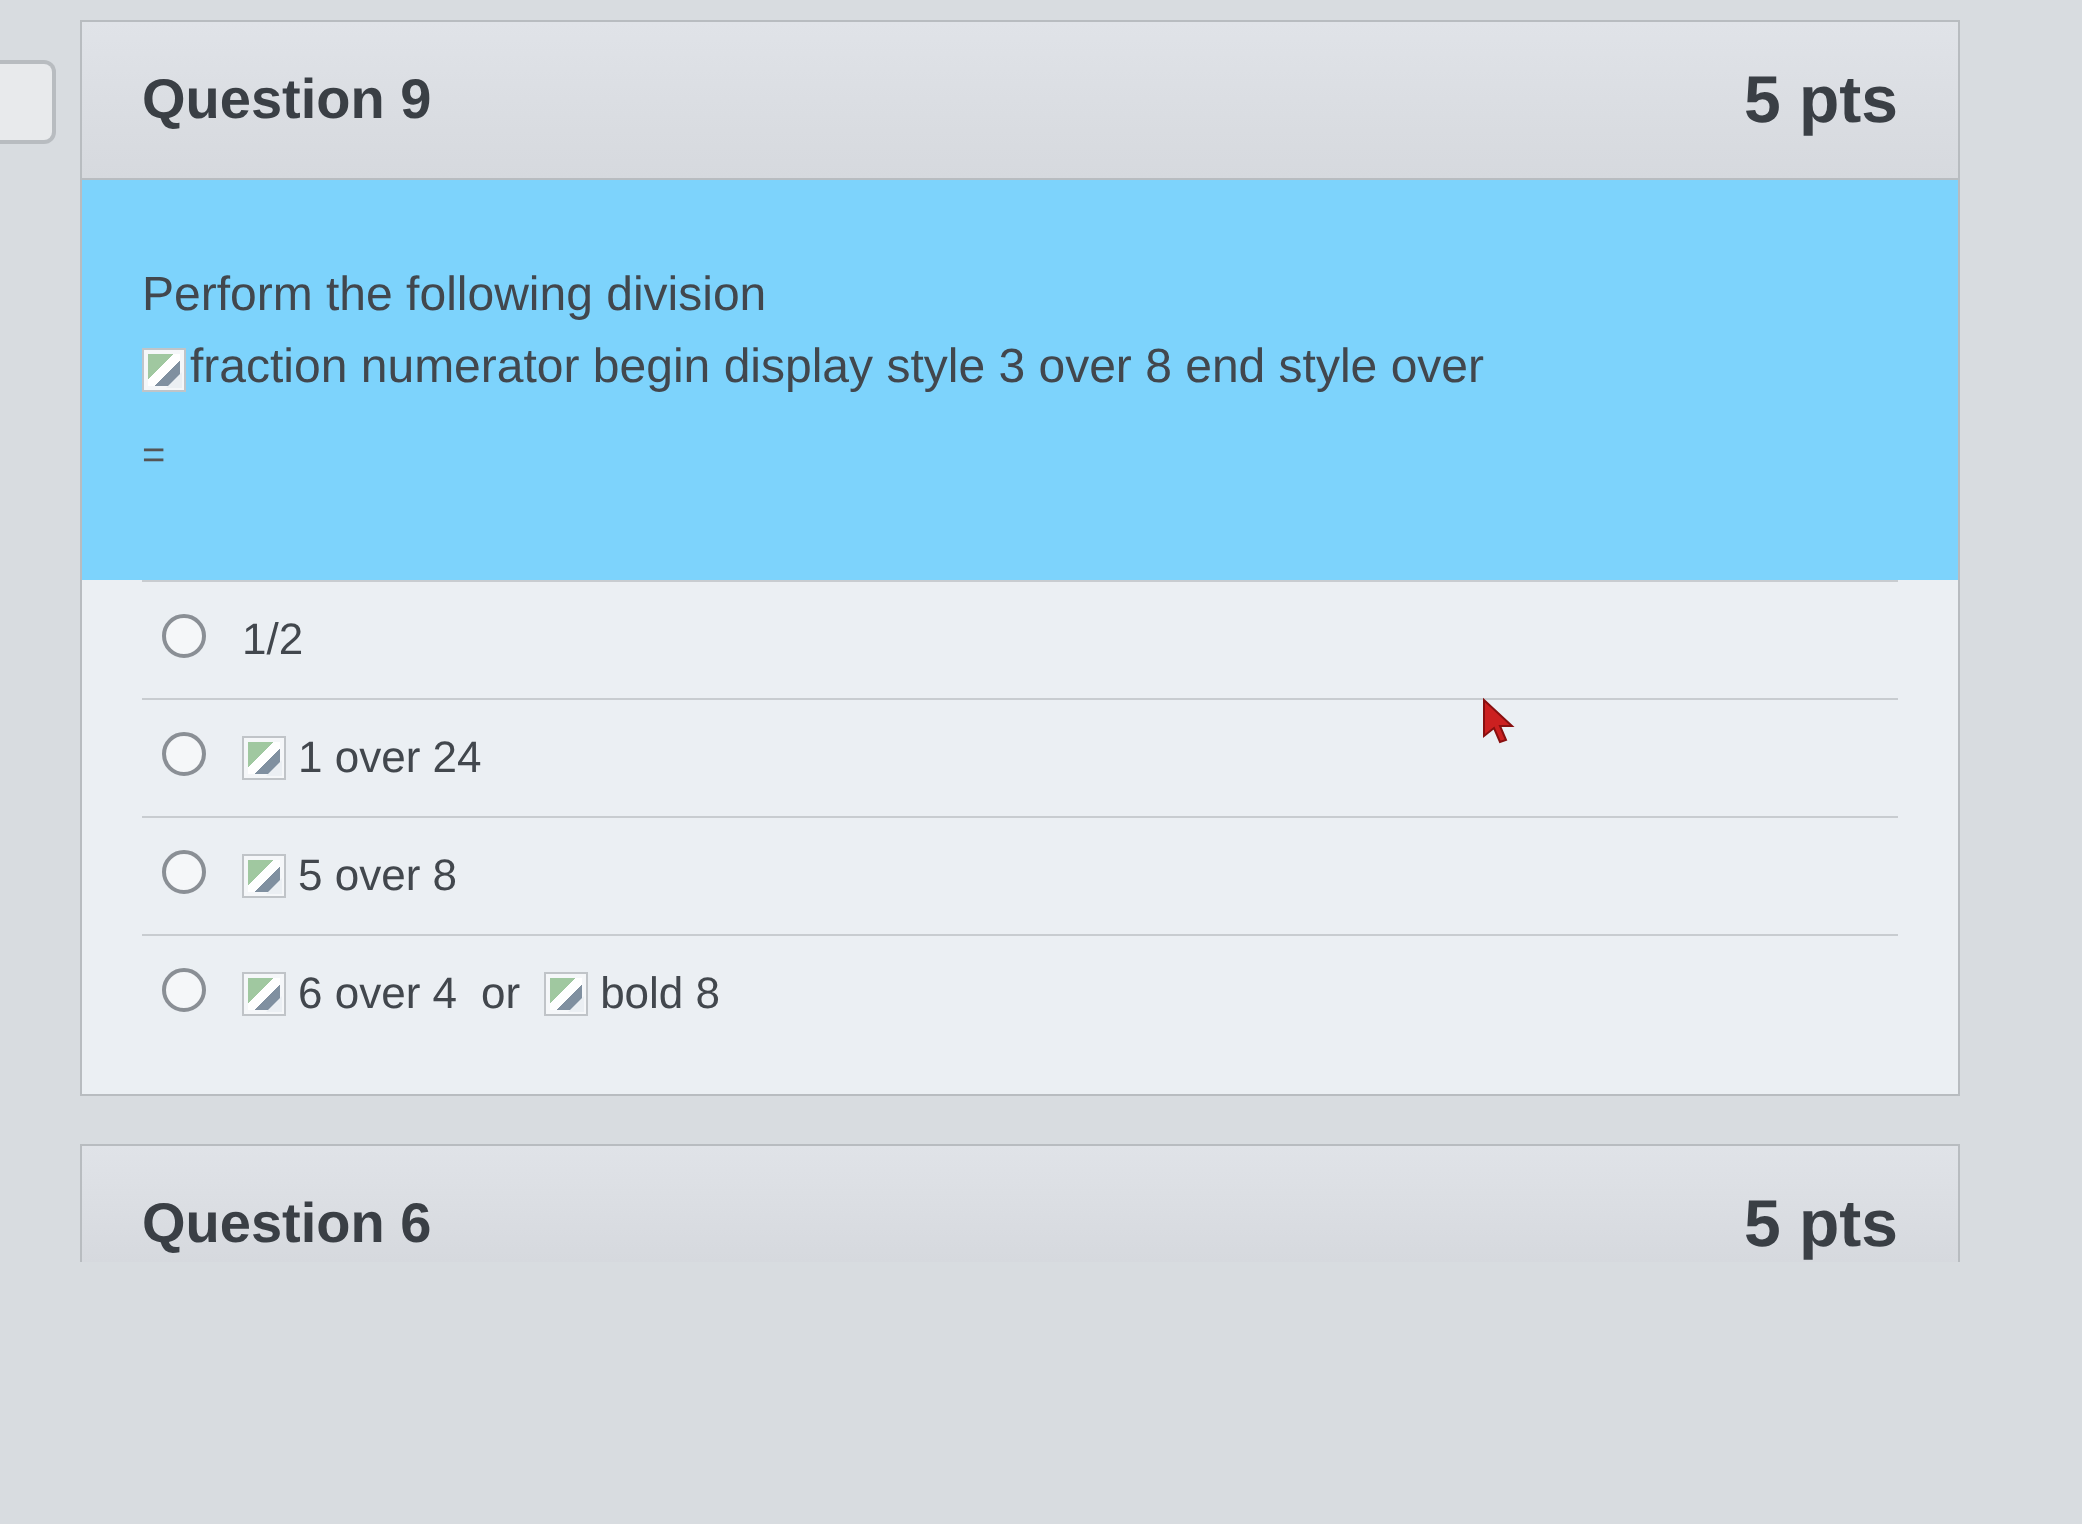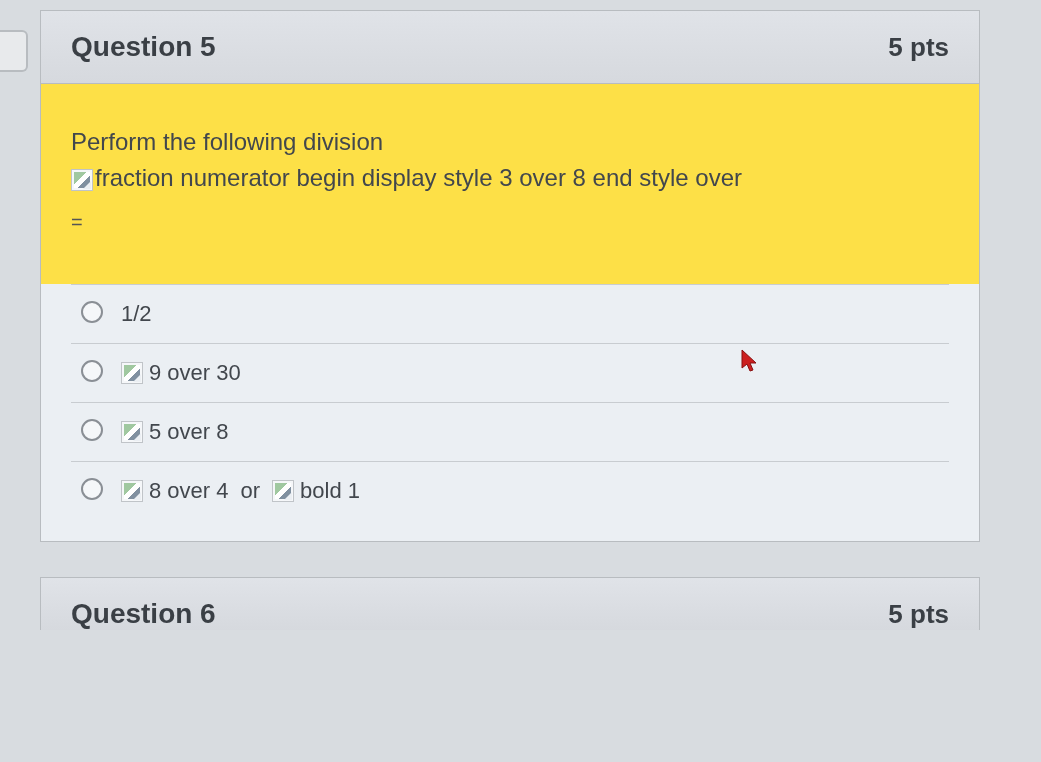--- a/index.html
+++ b/index.html
@@ -40,27 +40,27 @@
       padding: 20px 30px;
       background: linear-gradient(to bottom, #e0e3e8, #d6d9de);
       border-bottom: 1px solid #b8bcc0;
     }
     .question-title {
       font-size: 28px;
       font-weight: bold;
       color: #3a3f45;
     }
     .question-points {
-      font-size: 26px;
+      font-size: 33px;
       font-weight: bold;
       color: #3a3f45;
     }
     .question-body {
       padding: 40px 30px 20px 30px;
-      background: #fde047;
+      background: #7dd3fc;
     }
     .question-text {
       font-size: 24px;
       color: #42474d;
       line-height: 1.5;
       margin-bottom: 8px;
     }
     .question-text-line {
       display: block;
     }
@@ -123,21 +123,21 @@
     }
     .option-label {
       font-size: 22px;
       color: #42474d;
       display: flex;
       align-items: center;
       gap: 4px;
     }
     .next-question-header {
       margin-left: 40px;
-      margin-top: 35px;
+      margin-top: 24px;
       width: 940px;
       display: flex;
       justify-content: space-between;
       align-items: center;
       padding: 20px 30px 0 30px;
       border: 1px solid #b8bcc0;
       border-bottom: none;
       background: linear-gradient(to bottom, #e0e3e8, #d6d9de);
     }
     .cursor-pointer {
@@ -152,21 +152,21 @@
       margin: 0 8px;
     }
   </style>
 </head>
 <body>
 
 <div class="question-indicator"></div>
 
 <div class="question-container">
   <div class="question-header">
-    <span class="question-title">Question 5</span>
+    <span class="question-title">Question 9</span>
     <span class="question-points">5 pts</span>
   </div>
 
   <div class="question-body">
     <div class="question-text">
       <span class="question-text-line">Perform the following division</span>
       <span class="question-text-line">
         <span class="broken-img"></span><span>fraction numerator begin display style 3 over 8 end style over</span>
       </span>
     </div>
@@ -177,38 +177,38 @@
     <div class="option-row">
       <div class="radio-btn"></div>
       <div class="option-label">
         <span>1/2</span>
       </div>
     </div>
     <div class="option-row">
       <div class="radio-btn"></div>
       <div class="option-label">
         <span class="broken-img"></span>
-        <span>9 over 30</span>
+        <span>1 over 24</span>
       </div>
     </div>
     <div class="option-row">
       <div class="radio-btn"></div>
       <div class="option-label">
         <span class="broken-img"></span>
         <span>5 over 8</span>
       </div>
     </div>
     <div class="option-row">
       <div class="radio-btn"></div>
       <div class="option-label">
         <span class="broken-img"></span>
-        <span>8 over 4</span>
+        <span>6 over 4</span>
         <span class="or-text">or</span>
         <span class="broken-img"></span>
-        <span>bold 1</span>
+        <span>bold 8</span>
       </div>
     </div>
   </div>
 </div>
 
 <div class="next-question-header">
   <span class="question-title">Question 6</span>
   <span class="question-points">5 pts</span>
 </div>
 

